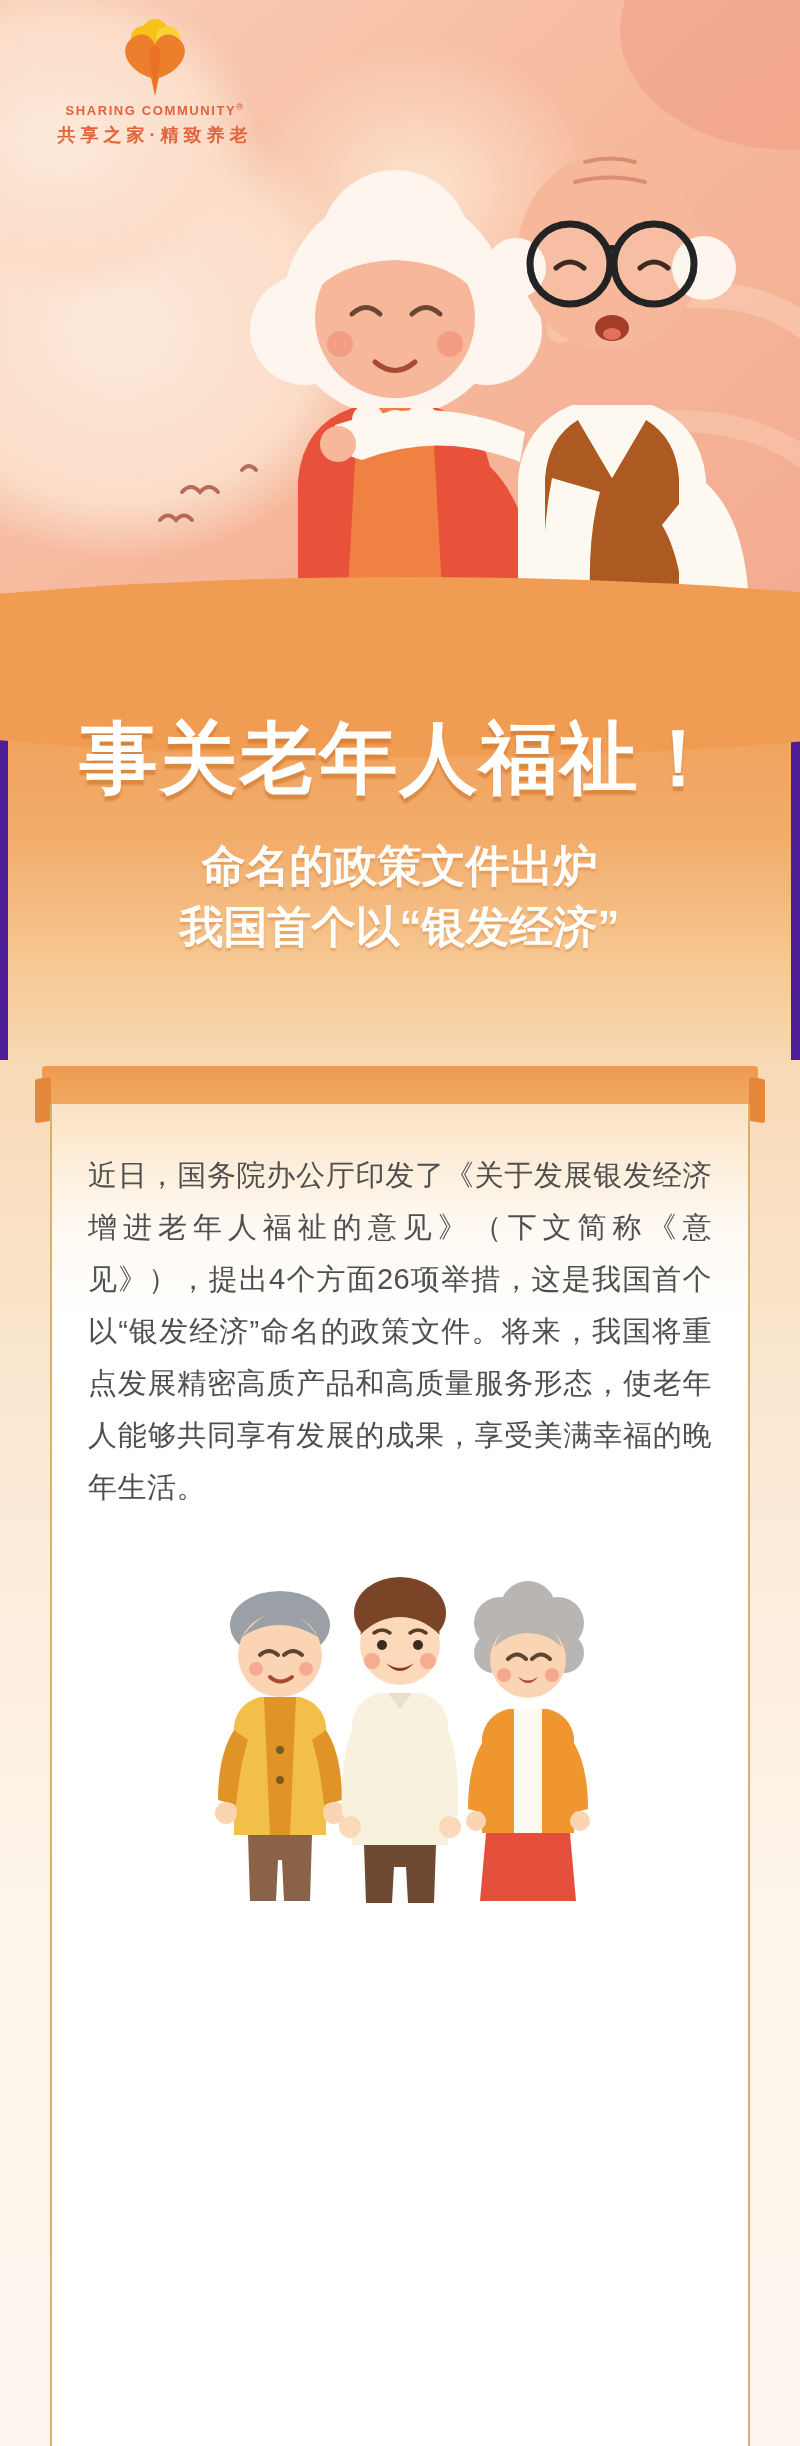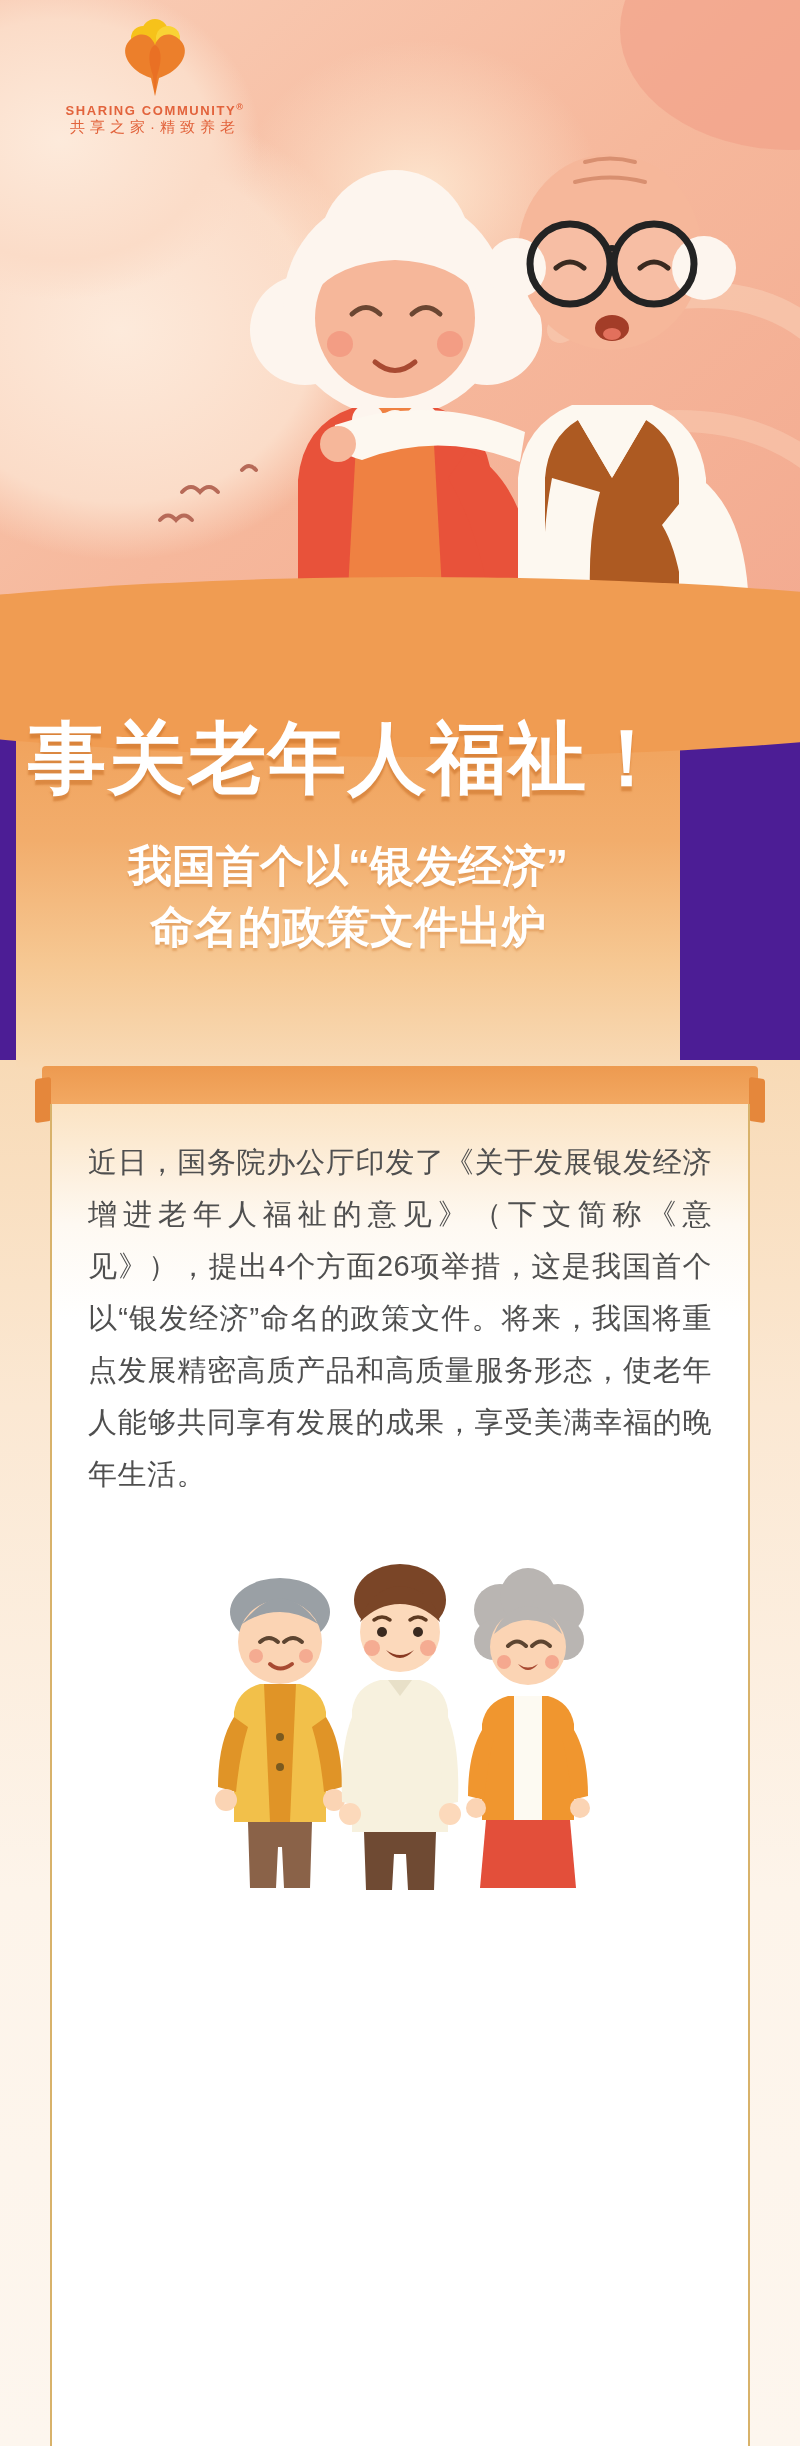--- a/index.html
+++ b/index.html
@@ -7,24 +7,24 @@
   .page { position:relative; width:800px; height:2446px; overflow:hidden; margin:0 auto; background:#4c1d95; }
 
   
   .header { position:absolute; top:0; left:0; width:800px; height:700px; }
   .header svg { display:block; }
 
   .logo { position:absolute; top:16px; left:30px; width:250px; text-align:center; z-index:5; }
   .logo-icon { width:96px; height:84px; margin:0 auto; }
   .logo-en { font-size:13px; font-weight:bold; letter-spacing:1.6px; color:#e2633c; margin-top:2px; }
   .logo-en sup { font-size:9px; vertical-align:super; }
-  .logo-cn { font-size:15px; font-weight:normal; letter-spacing:5px; color:#e2633c; }
-
-  
-  .hero { position:absolute; top:655px; left:16px; width:664px; height:412px; z-index:2;
+  .logo-cn { font-size:18px; font-weight:bold; letter-spacing:5px; color:#e2633c; margin-top:5px; }
+
+  
+  .hero { position:absolute; top:655px; left:8px; width:783px; height:412px; z-index:2;
           background:linear-gradient(180deg,#f09c52 0%,#f2ad6c 45%,#f6c893 75%,#f8dab6 100%); }
   .hero-hill { content:''; position:absolute; left:-300px; top:-78px; width:1400px; height:180px;
                border-radius:50%; background:#f09c52; }
   .hero-inner { position:relative; z-index:3; text-align:center; }
   .hero-title { margin-top:52px; font-size:78px; font-weight:900; color:#ffffff; letter-spacing:2px;
                 text-shadow:0 5px 2px rgba(201,112,38,.55); }
   .hero-subtitle { margin-top:24px; font-size:44px; font-weight:bold; color:#ffffff; line-height:1.38;
                    text-shadow:0 3px 2px rgba(201,112,38,.35); }
 
   
@@ -35,21 +35,21 @@
   .card-band { position:absolute; top:1066px; left:42px; width:716px; height:42px; z-index:3;
                background:linear-gradient(180deg,#ed9a50,#f3aa64); border-radius:4px; }
   .card-band::before, .card-band::after { content:''; position:absolute; top:12px; width:16px; height:44px;
                background:#e5873b; border-radius:3px; }
   .card-band::before { left:-7px; transform:skewY(-8deg); }
   .card-band::after  { right:-7px; transform:skewY(8deg); }
 
   .card-body { position:absolute; top:1104px; left:50px; width:700px; height:1342px; z-index:4;
                background:linear-gradient(180deg,#fbe3c3 0%,#fef9f2 9%,#ffffff 16%);
                border-left:2px solid #d8b26a; border-right:2px solid #d8b26a; }
-  .card-content { padding:32px 36px 0 36px; }
+  .card-content { padding:45px 36px 0 36px; }
   .para { font-size:29px; line-height:52px; color:#4f4f4f; text-align:justify;
           text-justify:inter-ideograph; letter-spacing:.5px; margin-bottom:52px; }
   .para:last-child { margin-bottom:0; }
 
   .family-illustration { width:480px; height:340px; margin:2px auto 44px auto; }
 </style>
 </head>
 <body>
 
 <div class="page">
@@ -159,22 +159,22 @@
     </div>
     <div class="logo-en"><span>SHARING COMMUNITY</span><sup>®</sup></div>
     <div class="logo-cn">共享之家·精致养老</div>
   </div>
 
   <div class="hero">
     <div class="hero-hill"></div>
     <div class="hero-inner">
       <div class="hero-title">事关老年人福祉！</div>
       <div class="hero-subtitle">
+        <div>命名的政策文件出炉</div>
         <div>我国首个以“银发经济”</div>
-        <div>命名的政策文件出炉</div>
       </div>
     </div>
   </div>
 
   <div class="bg-bottom"></div>
 
   <div class="card-band"></div>
   <div class="card-body">
     <div class="card-content">
       <p class="para">近日，国务院办公厅印发了《关于发展银发经济增进老年人福祉的意见》（下文简称《意见》），提出4个方面26项举措，这是我国首个以“银发经济”命名的政策文件。将来，我国将重点发展精密高质产品和高质量服务形态，使老年人能够共同享有发展的成果，享受美满幸福的晚年生活。</p>

